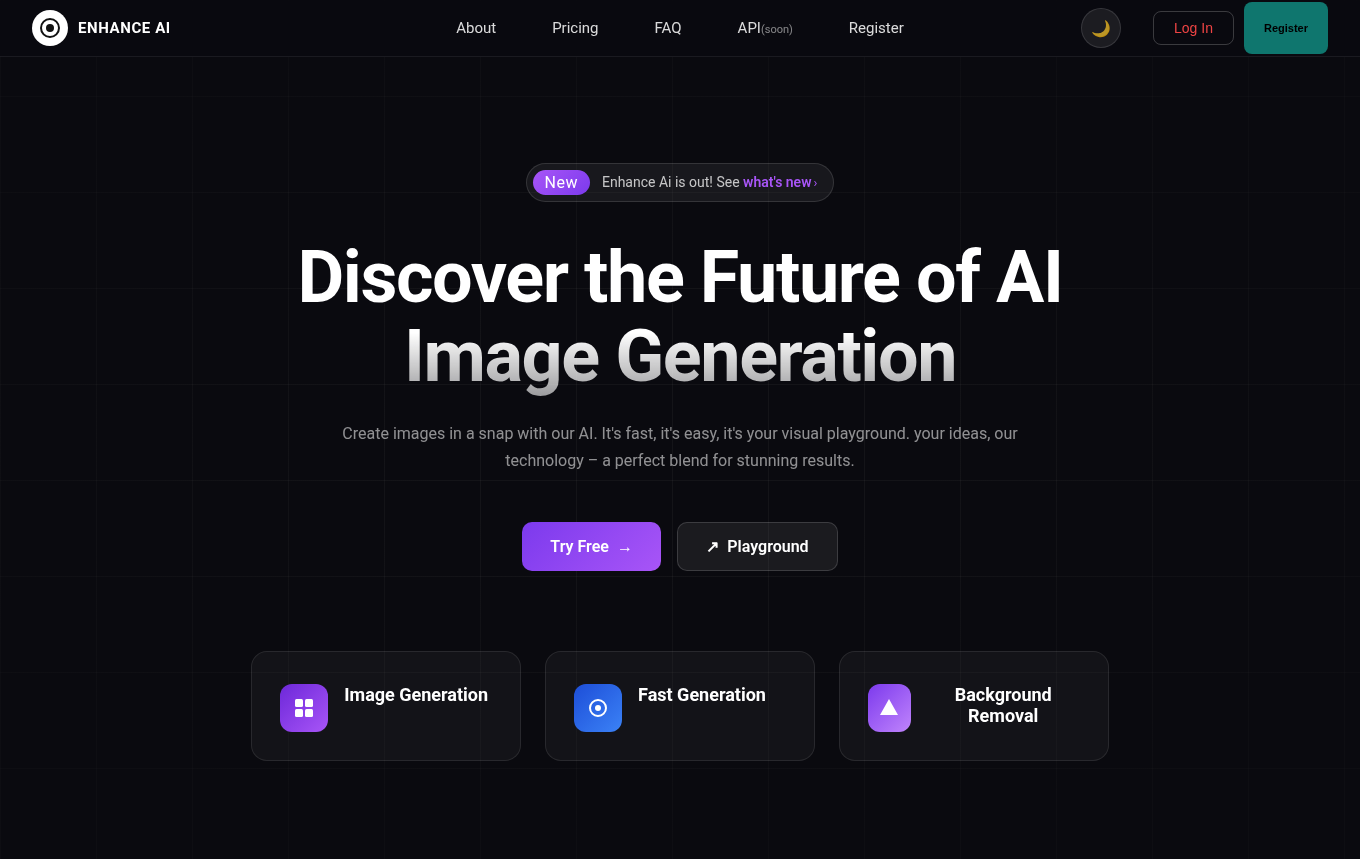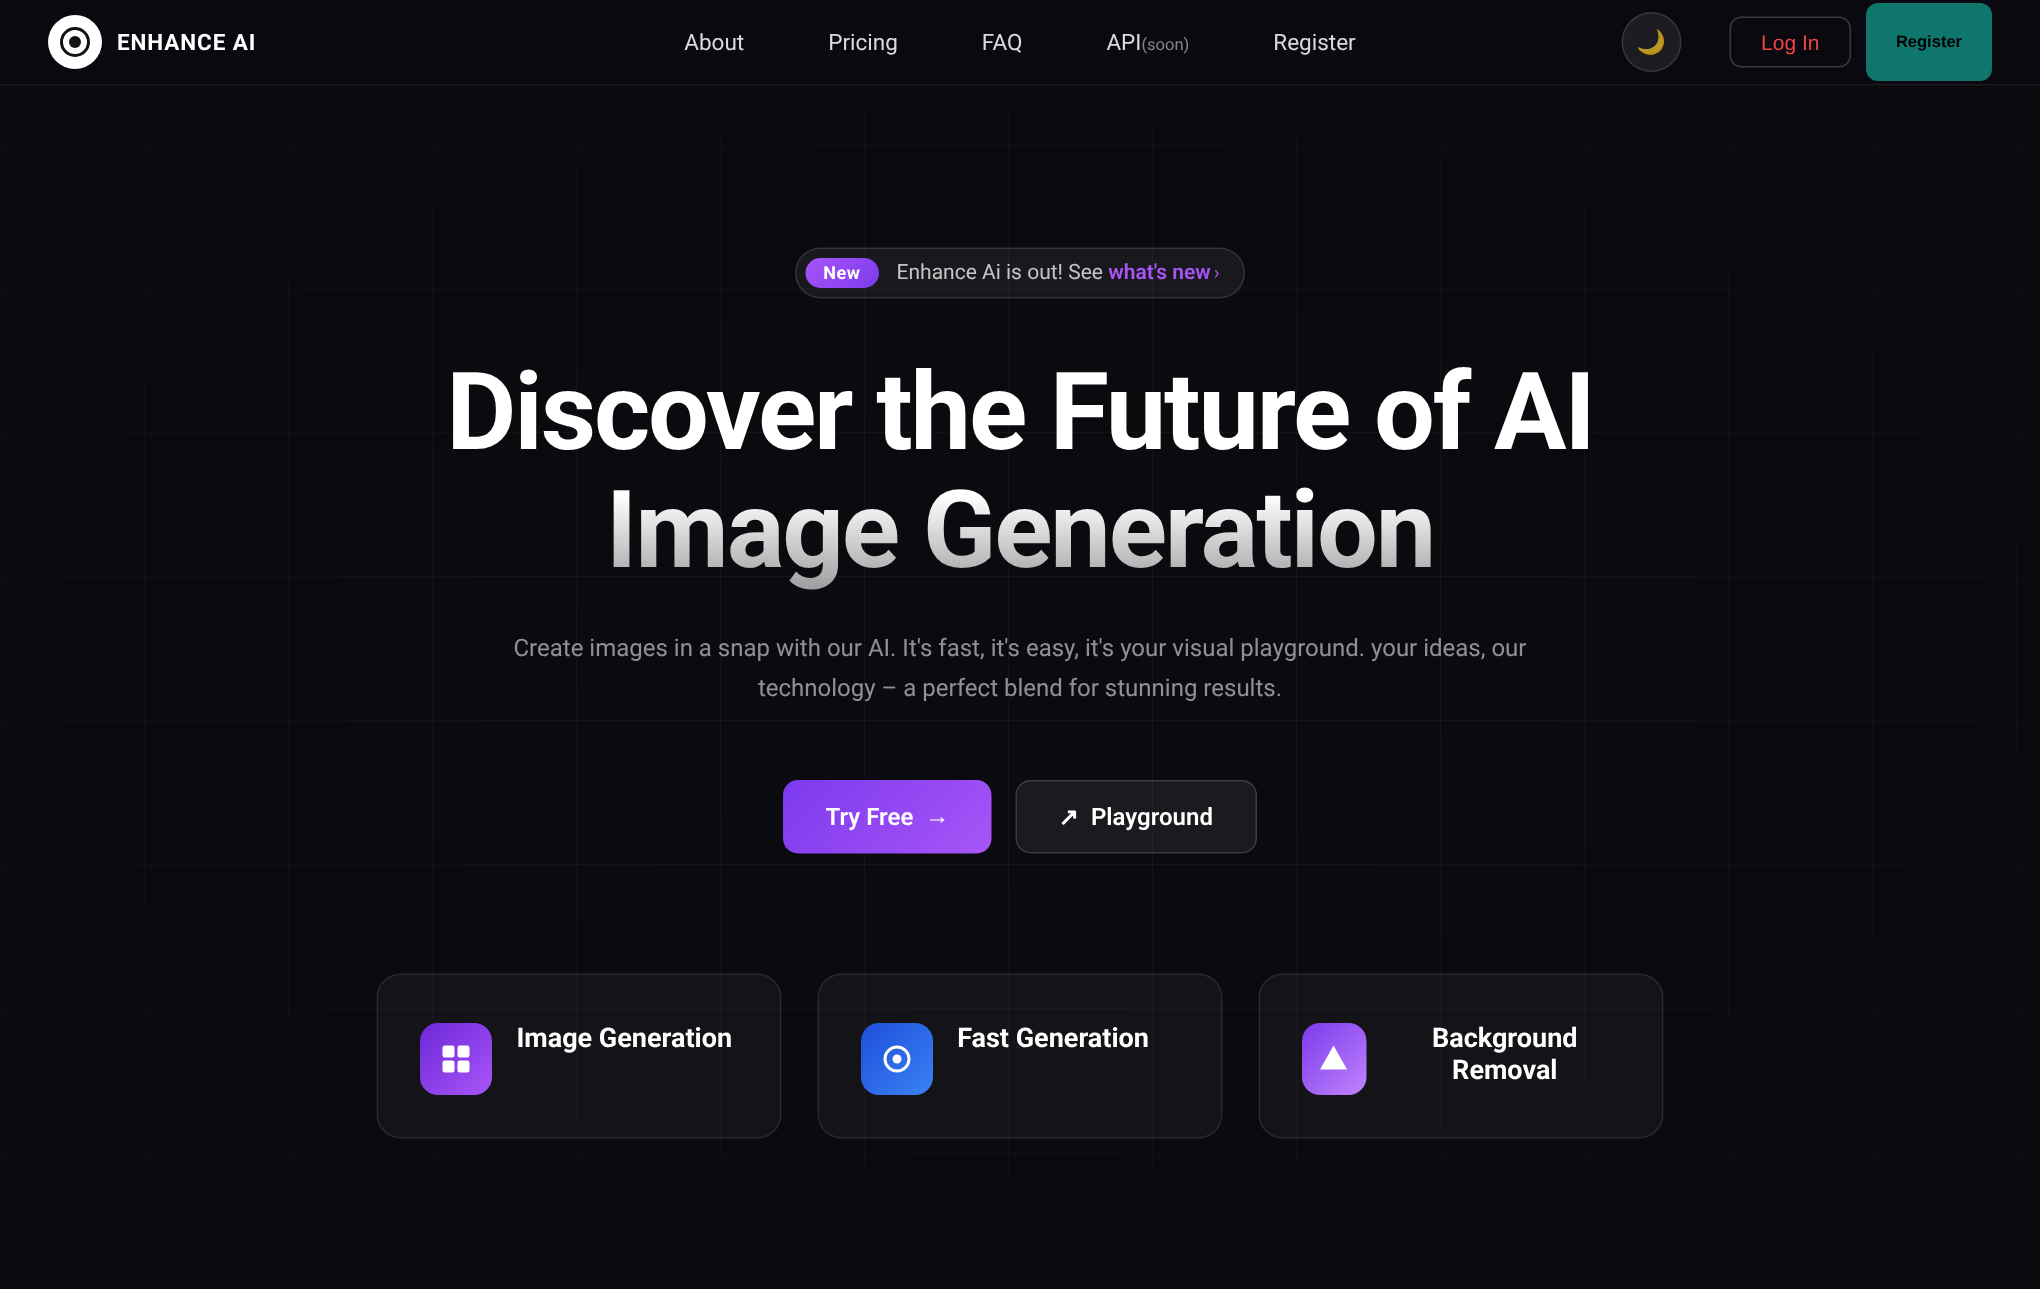--- a/index.html
+++ b/index.html
@@ -154,22 +154,22 @@
       align-items: center;
       gap: 12px;
       background: rgba(255,255,255,0.06);
       border: 1px solid rgba(255,255,255,0.12);
       border-radius: 999px;
       padding: 6px 16px 6px 6px;
     }
     .badge-new {
       background: linear-gradient(135deg, #a855f7, #7c3aed);
       color: #fff;
-      font-size: 12px;
-      font-weight: 700;
+      font-size: 16px;
+      font-weight: 400;
       padding: 3px 12px;
       border-radius: 999px;
       letter-spacing: 0.03em;
     }
     .badge-text {
       font-size: 14px;
       color: rgba(255,255,255,0.75);
     }
     .badge-link {
       color: #a855f7;

